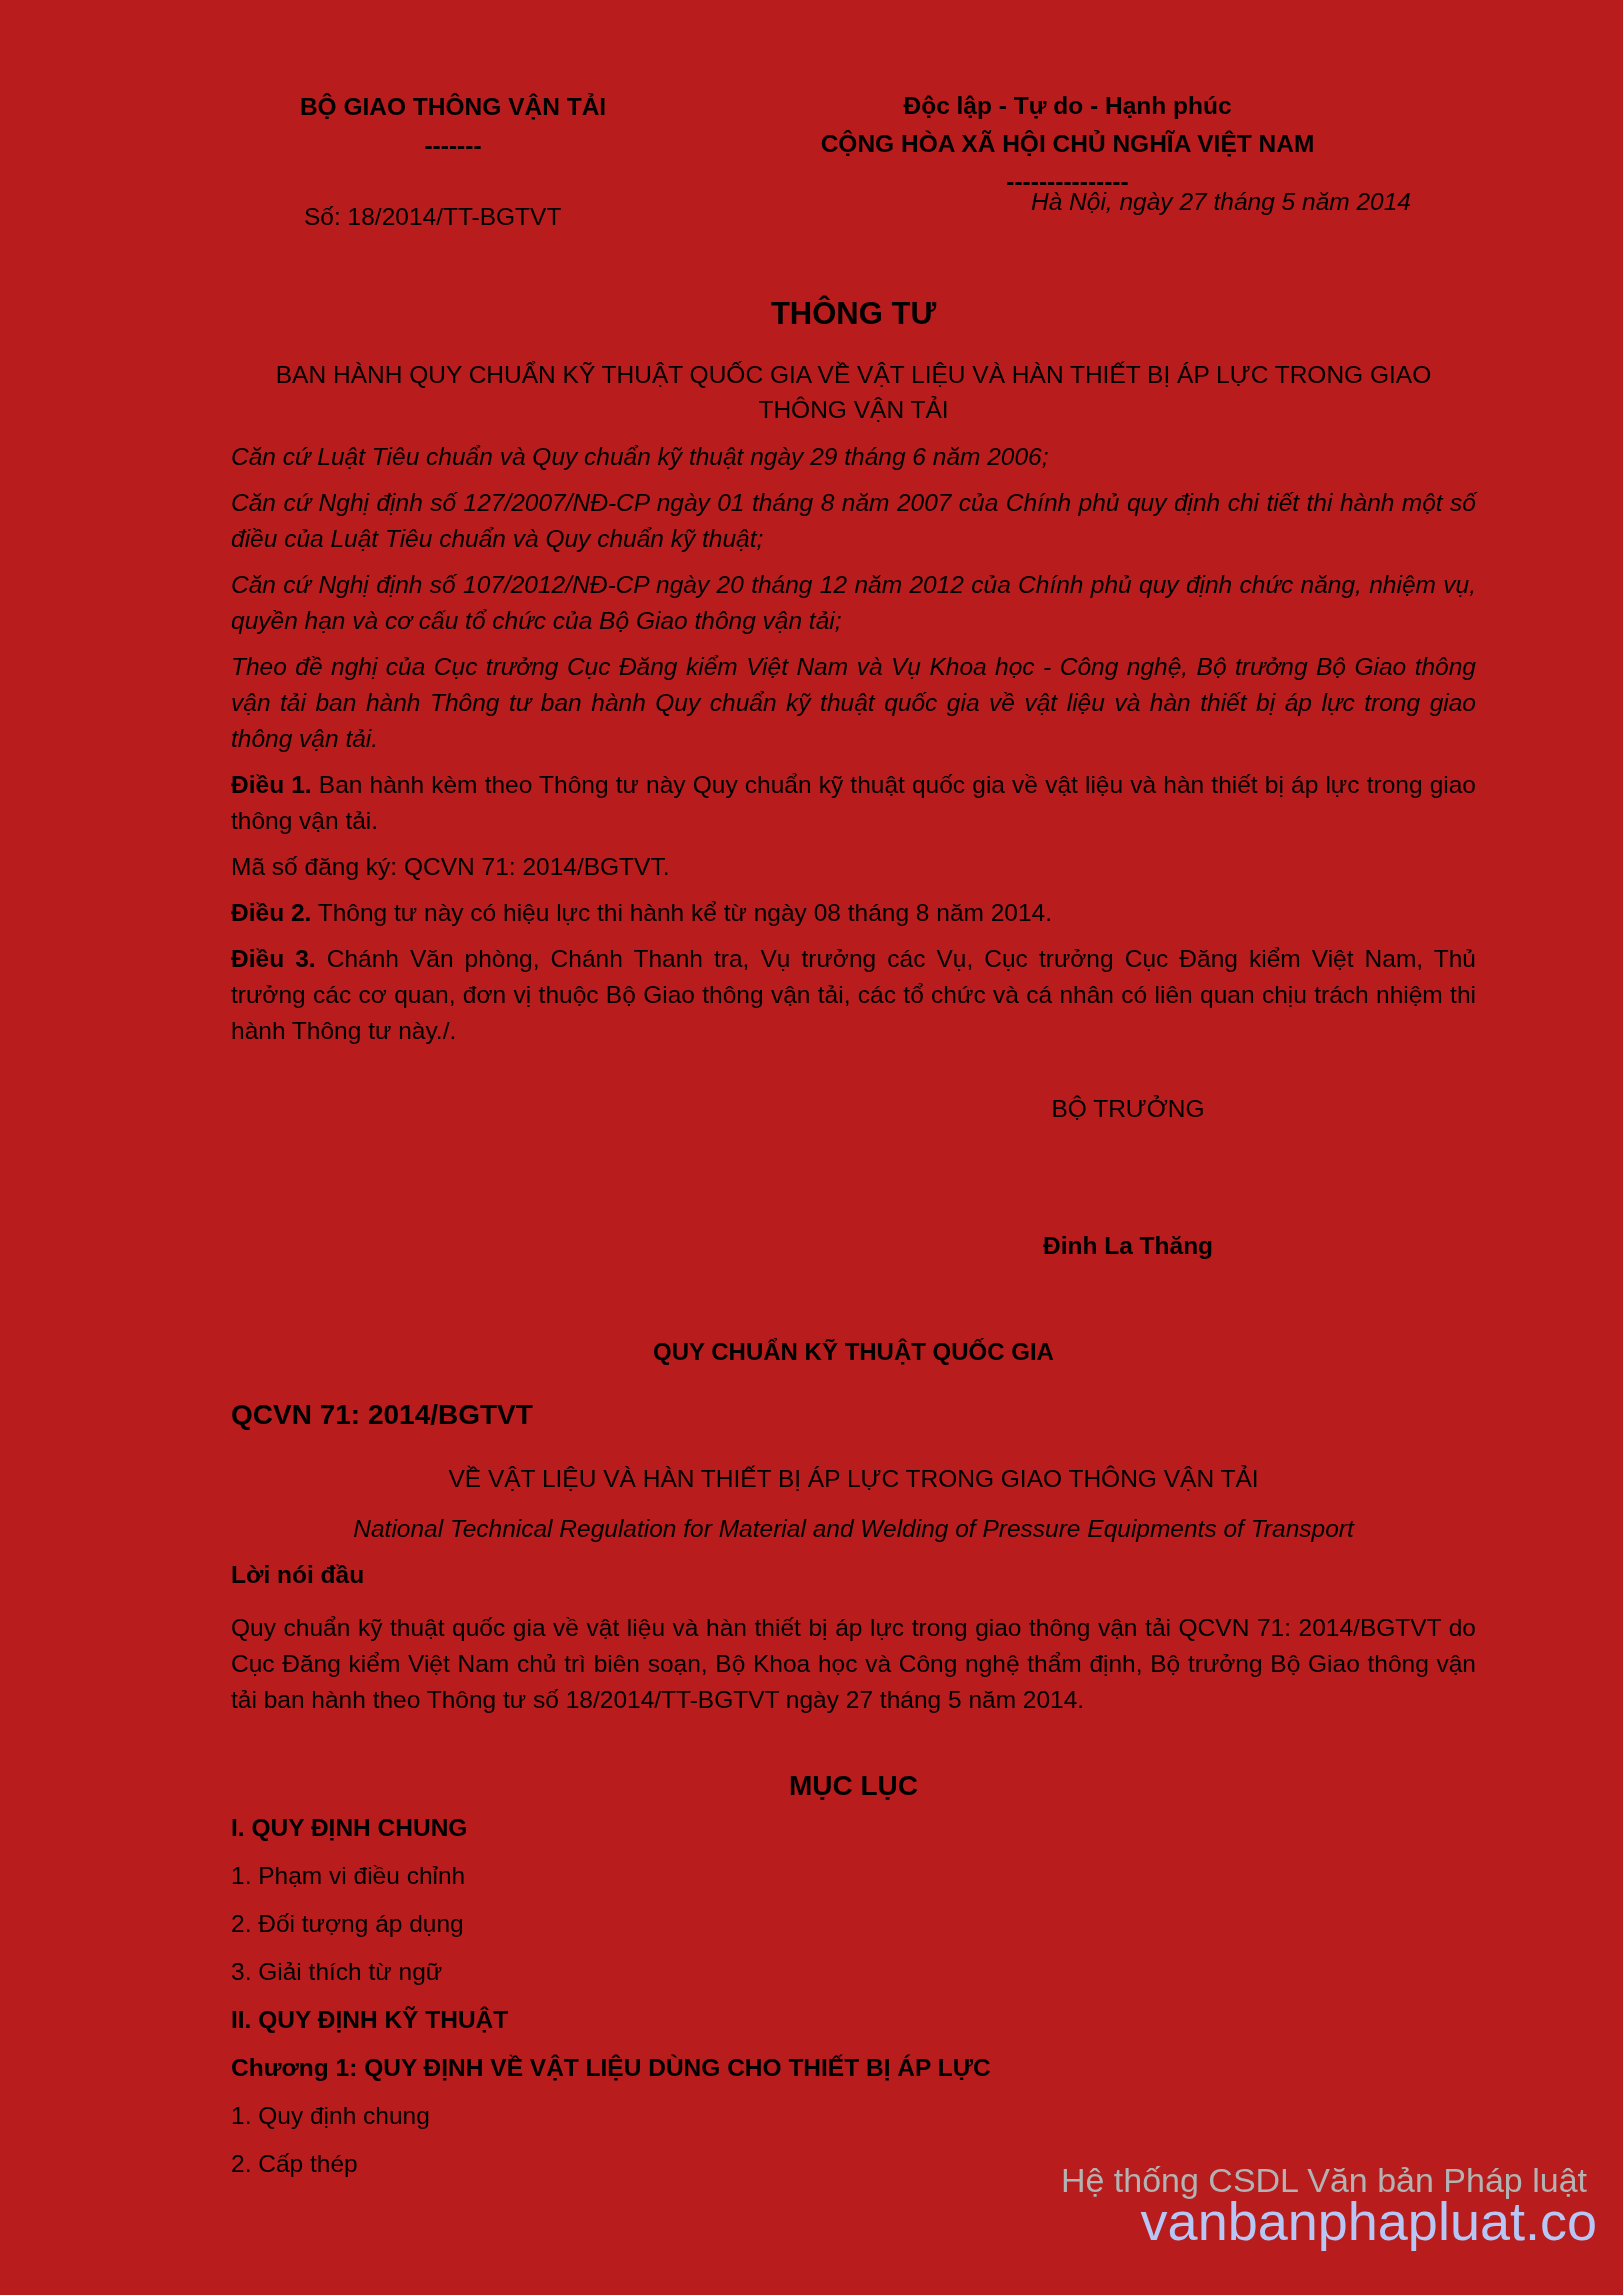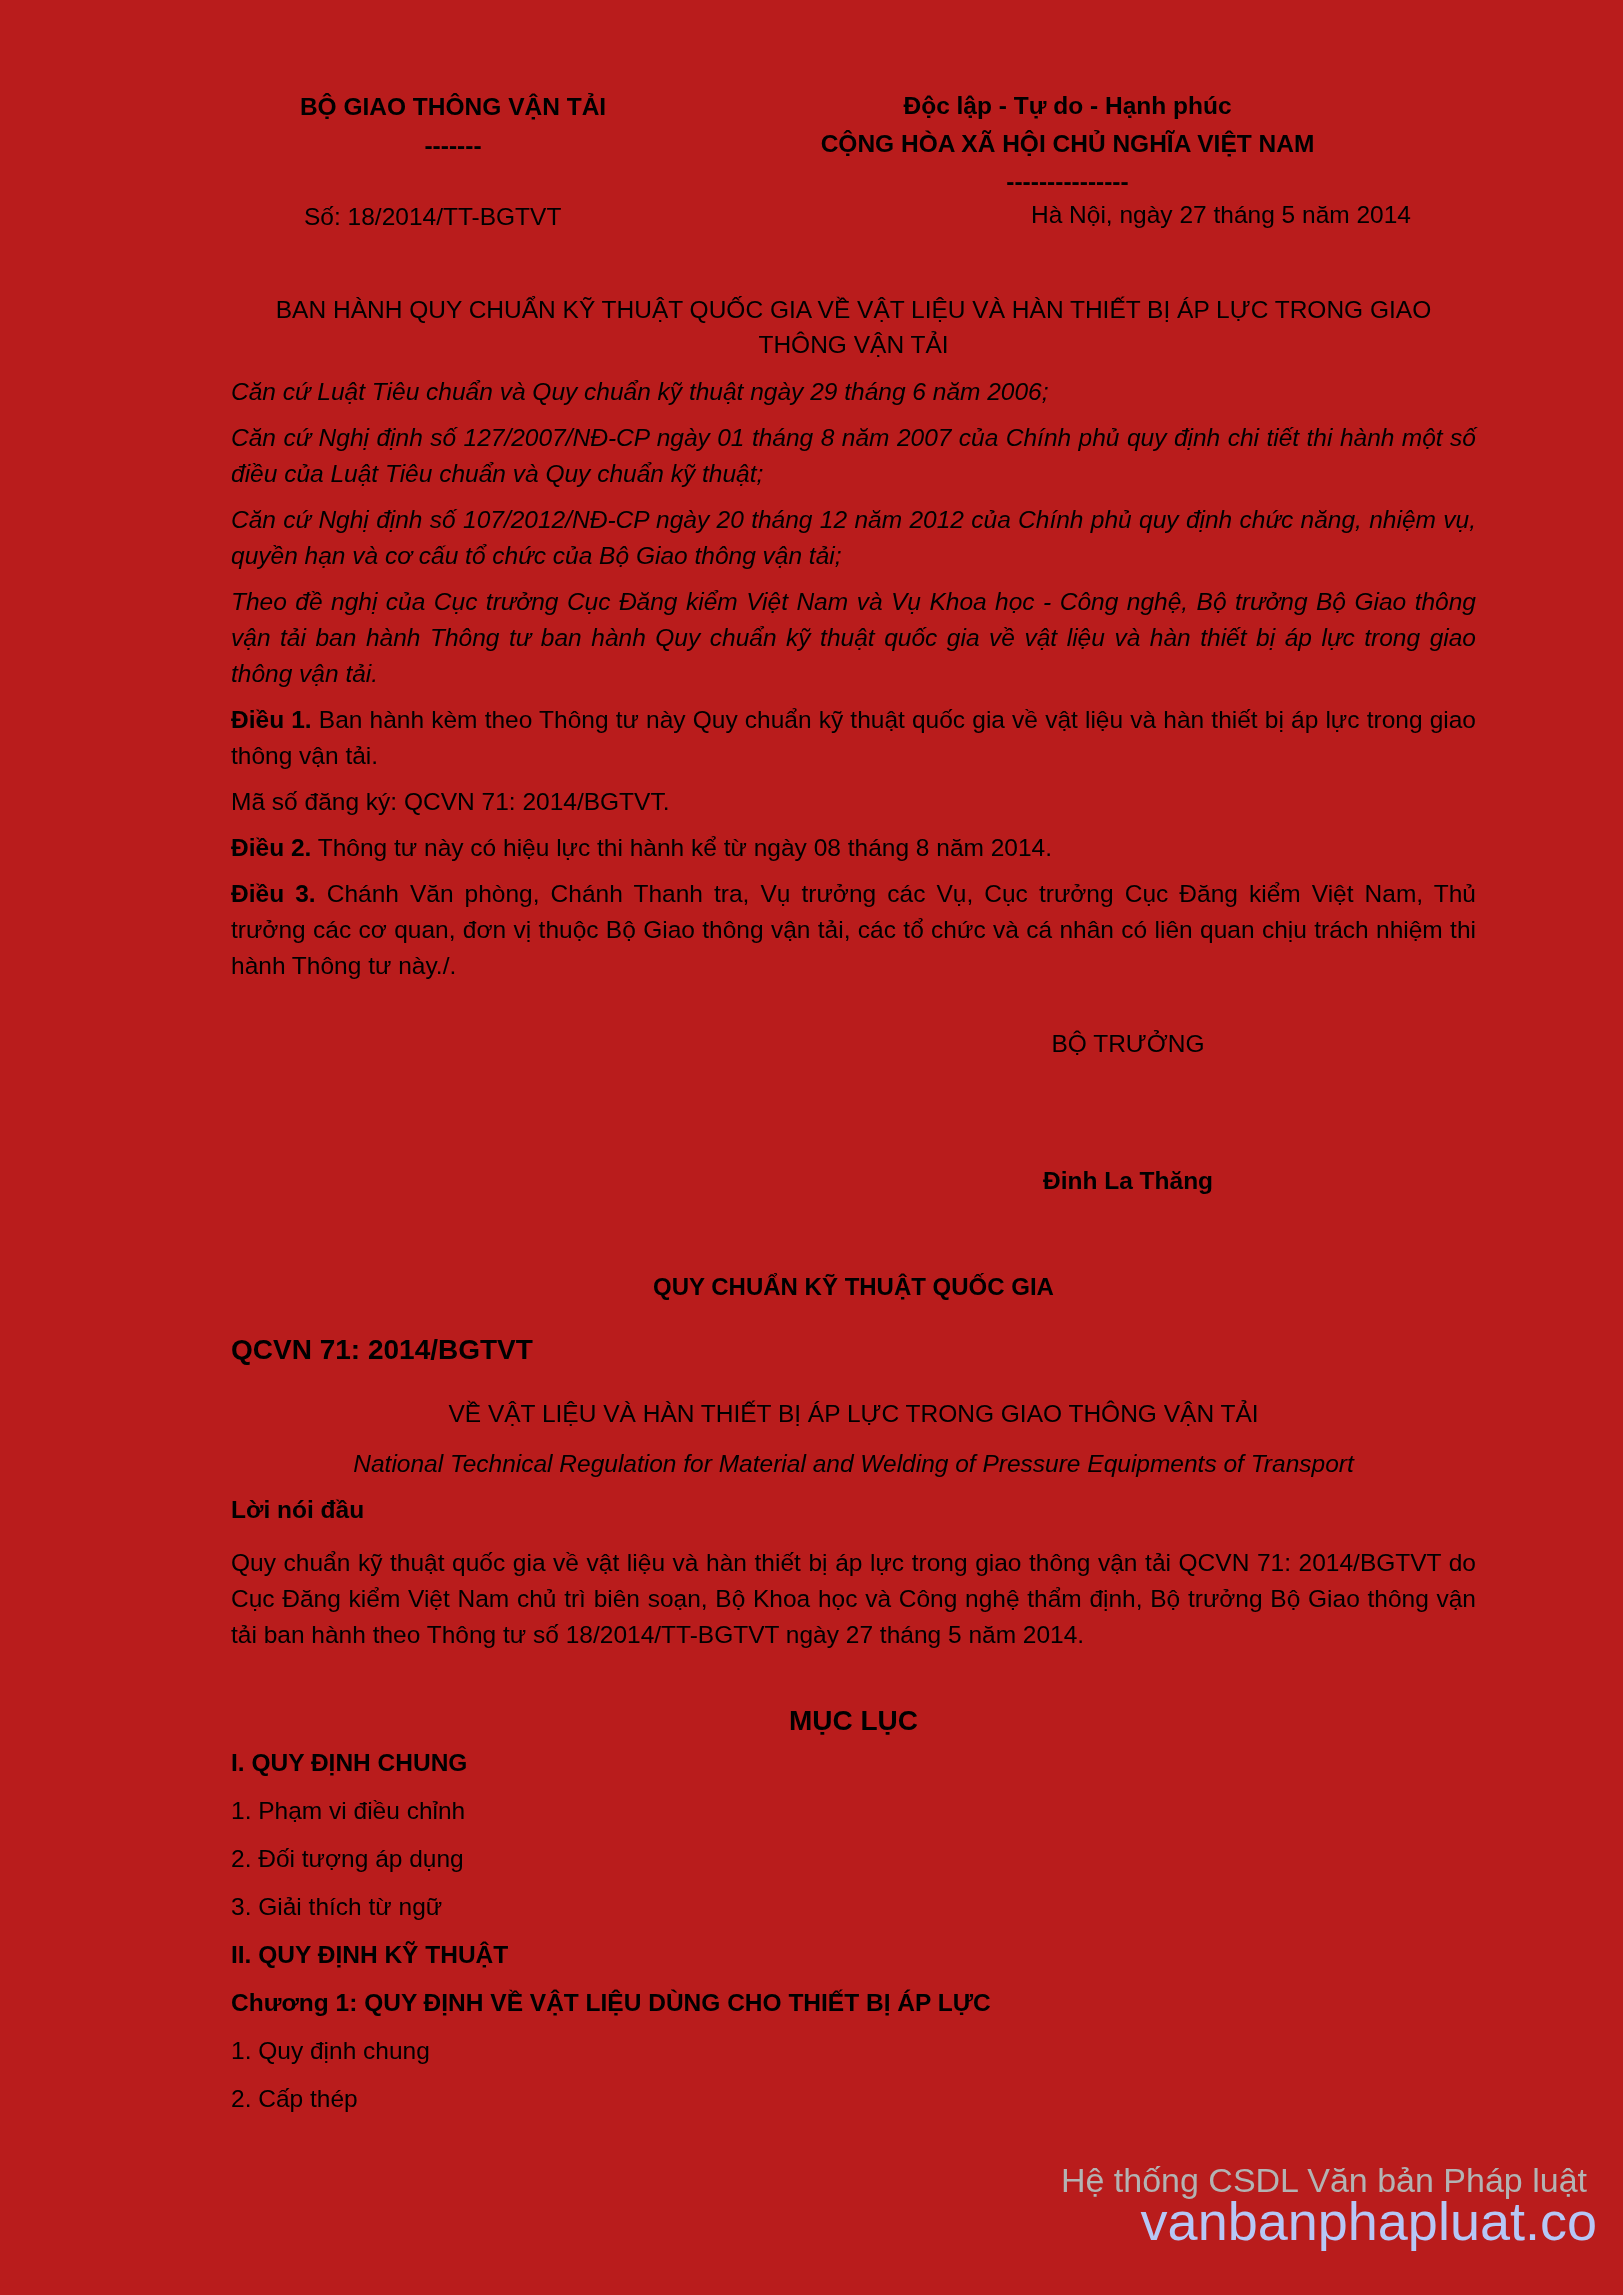--- a/index.html
+++ b/index.html
@@ -19,22 +19,22 @@
   .org-block {
     position: absolute; left: 233px; top: 87px; width: 440px;
     text-align: center; font-weight: bold; line-height: 39px;
   }
   .republic-block {
     position: absolute; left: 765px; top: 87px; width: 605px;
     text-align: center; font-weight: bold; line-height: 38px;
   }
   .doc-number { position: absolute; left: 304px; top: 203px; }
   .place-date {
-    position: absolute; left: 1003px; top: 201px; width: 436px;
-    text-align: center; 
+    position: absolute; left: 1003px; top: 188px; width: 436px;
+    text-align: center; font-style: italic;
   }
 
   
   .content {
     position: absolute; left: 231px; top: 292px; width: 1245px;
   }
   .doc-title {
     text-align: center; font-weight: bold; font-size: 31px;
     line-height: 44px; margin: 0 0 21px 0;
   }
@@ -87,20 +87,21 @@
     <div>Độc lập - Tự do - Hạnh phúc</div>
     <div>CỘNG HÒA XÃ HỘI CHỦ NGHĨA VIỆT NAM</div>
     <div>---------------</div>
   </div>
 
   <div class="doc-number">Số: 18/2014/TT-BGTVT</div>
   <div class="place-date">Hà Nội, ngày 27 tháng 5 năm 2014</div>
 
   <div class="content">
 
+    <div class="doc-title">THÔNG TƯ</div>
     <div class="doc-subtitle">BAN HÀNH QUY CHUẨN KỸ THUẬT QUỐC GIA VỀ VẬT LIỆU VÀ HÀN THIẾT BỊ ÁP LỰC TRONG GIAO THÔNG VẬN TẢI</div>
 
       <p class="preamble">Căn cứ Luật Tiêu chuẩn và Quy chuẩn kỹ thuật ngày 29 tháng 6 năm 2006;</p>
 
       <p class="preamble">Căn cứ Nghị định số 127/2007/NĐ-CP ngày 01 tháng 8 năm 2007 của Chính phủ quy định chi tiết thi hành một số điều của Luật Tiêu chuẩn và Quy chuẩn kỹ thuật;</p>
 
       <p class="preamble">Căn cứ Nghị định số 107/2012/NĐ-CP ngày 20 tháng 12 năm 2012 của Chính phủ quy định chức năng, nhiệm vụ, quyền hạn và cơ cấu tổ chức của Bộ Giao thông vận tải;</p>
 
       <p class="preamble">Theo đề nghị của Cục trưởng Cục Đăng kiểm Việt Nam và Vụ Khoa học - Công nghệ, Bộ trưởng Bộ Giao thông vận tải ban hành Thông tư ban hành Quy chuẩn kỹ thuật quốc gia về vật liệu và hàn thiết bị áp lực trong giao thông vận tải.</p>
 

